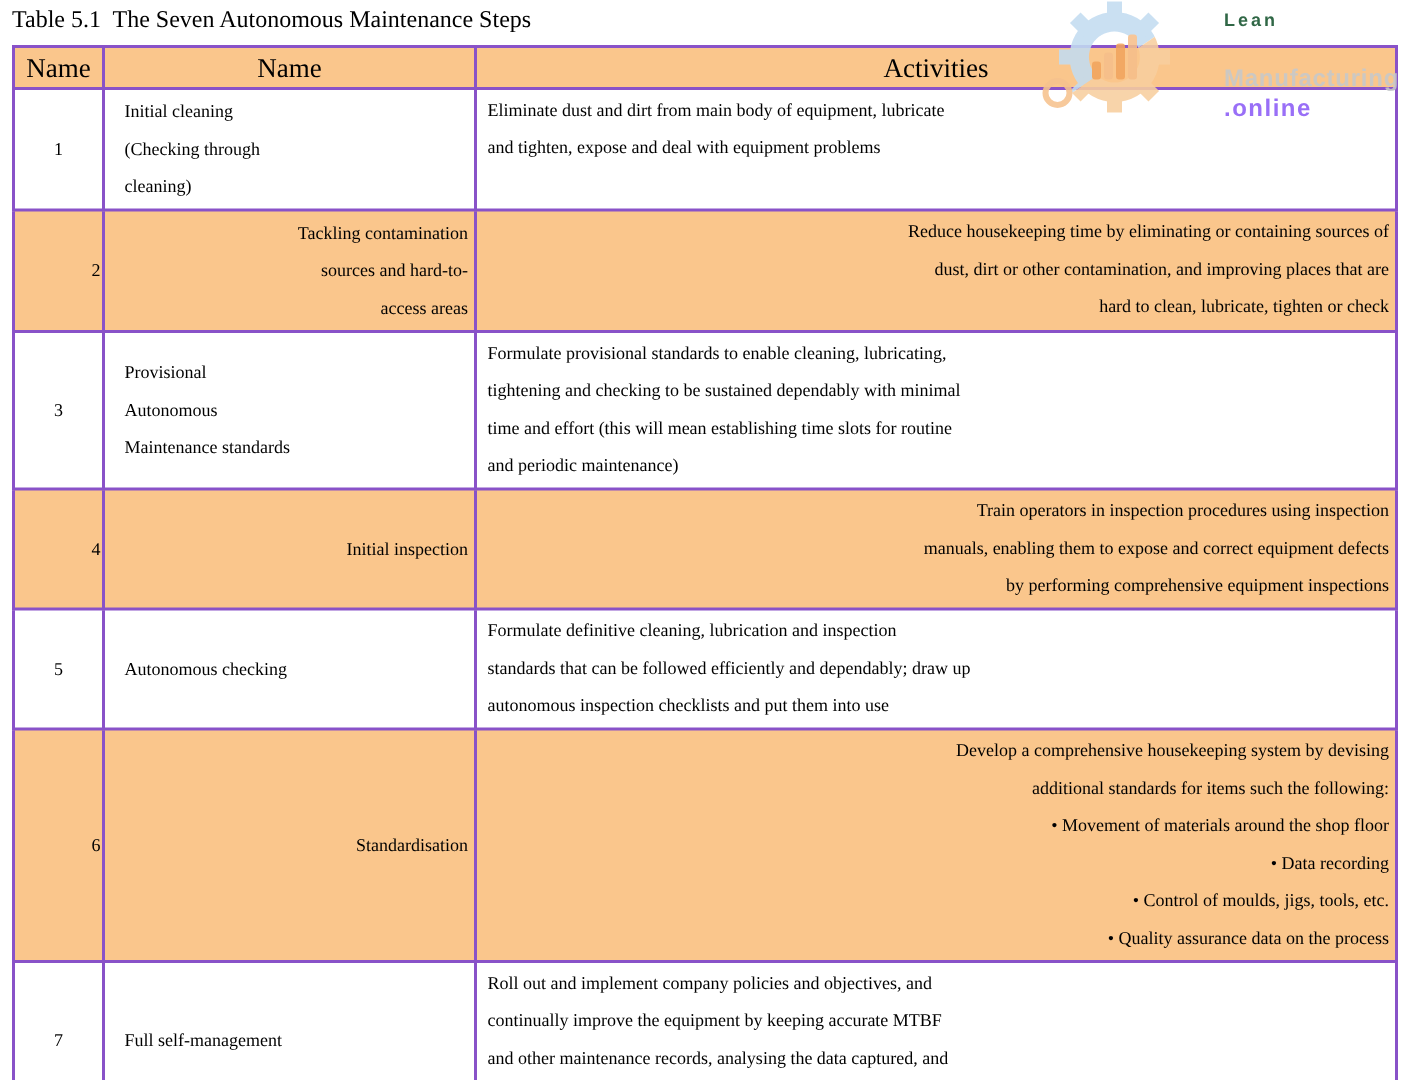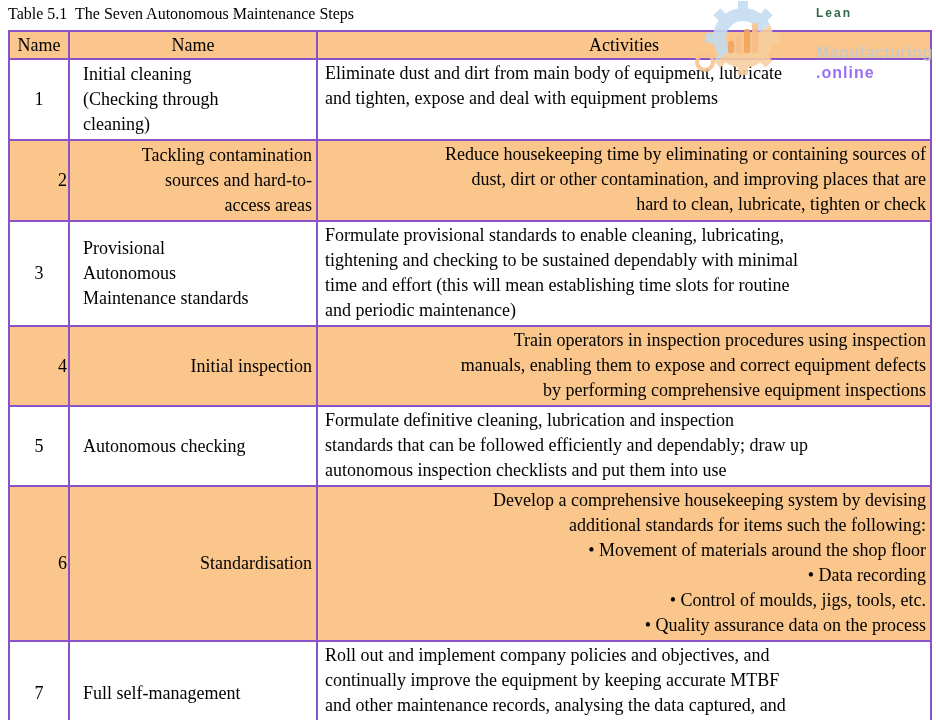--- a/index.html
+++ b/index.html
@@ -14,21 +14,21 @@
     position:absolute;left:8px;top:30px;width:922px;
     border-collapse:collapse;table-layout:fixed;
   }
   .am-table th,.am-table td{
     border:2px solid #8952C8;
   }
   .am-table th{
     background:#FAC68C;font-weight:normal;font-size:18px;
     padding:1px 0;line-height:24px;text-align:center;
   }
-  .am-table td{font-size:18px;line-height:25px;}
+  .am-table td{font-size:12px;line-height:25px;}
   td.step-cell{text-align:center;vertical-align:middle;}
   td.name-cell{vertical-align:middle;padding:2px 4px 2px 13px;white-space:pre-line;}
   td.activities-cell{vertical-align:top;padding:1px 4px 2px 7px;white-space:pre-line;}
   tr.shaded td{background:#FAC68C;text-align:right;}
   tr.plain td{background:#ffffff;}
 
   
   .watermark{
     position:absolute;left:688px;top:0;width:248px;height:80px;
     pointer-events:none;opacity:0.88;z-index:5;

